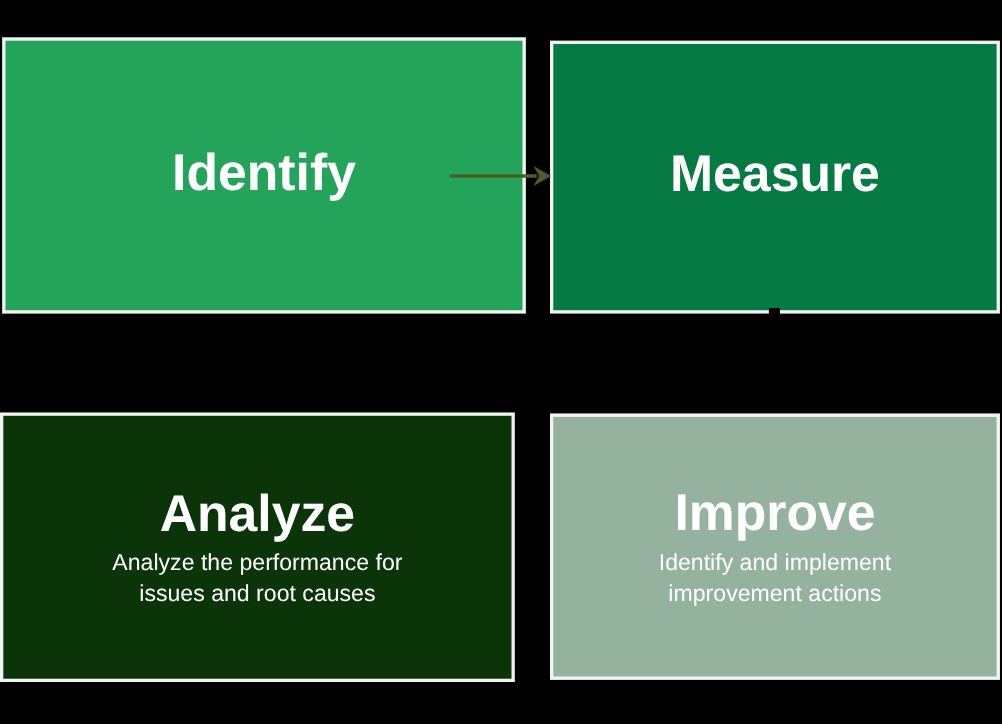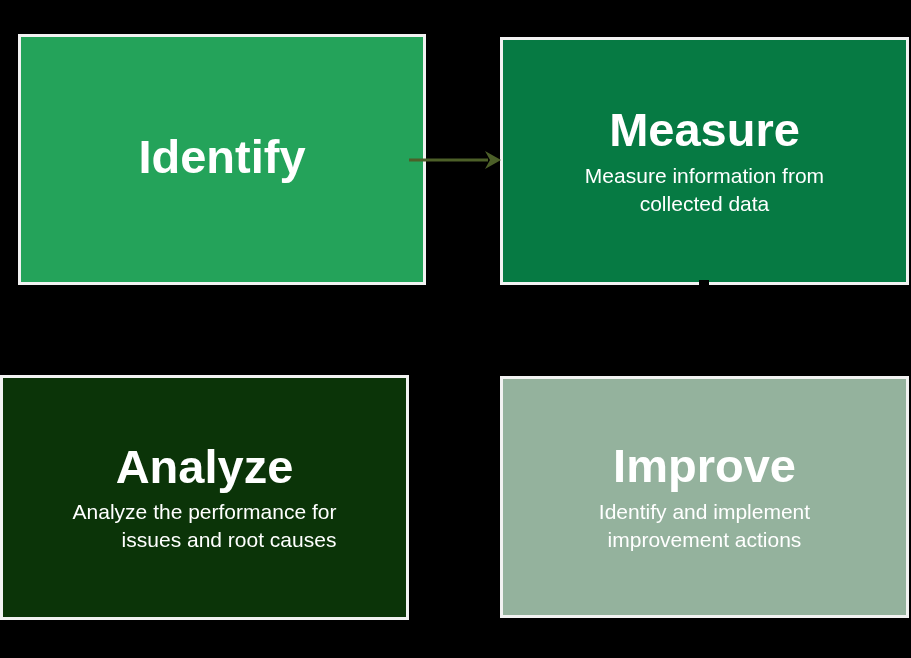--- a/index.html
+++ b/index.html
@@ -32,23 +32,23 @@
     line-height: 1.12;
     margin-bottom: 5px;
     letter-spacing: 0px;
   }
   .step-box .step-desc {
     font-size: 21px;
     line-height: 1.33;
     white-space: pre-line;
     font-weight: normal;
   }
-  #box-identify { left: 18px;   top: 34px;  width: 408px; height: 251px; }
+  #box-identify { left: 2px;   top: 34px;  width: 476px; height: 251px; }
   #box-measure  { left: 500px; top: 37px;  width: 409px; height: 248px; }
-  #box-analyze  { left: 0px;   top: 375px; width: 409px; height: 245px; text-align: right; }
+  #box-analyze  { left: 0px;   top: 375px; width: 468px; height: 245px; }
   #box-improve  { left: 500px; top: 376px; width: 409px; height: 242px; }
 
   .flow-arrow {
     position: absolute;
     left: 408px;
     top: 146px;
     width: 94px;
     height: 28px;
   }
   .connector-stub {
@@ -64,22 +64,20 @@
 <body>
 
 <div class="canvas">
 
   <div class="step-box" id="box-identify" style="background-color: rgb(36, 163, 90);">
     <div class="step-title">Identify</div>
   </div>
 
   <div class="step-box" id="box-measure" style="background-color: rgb(6, 122, 67);">
     <div class="step-title">Measure</div>
-    <div class="step-desc">Measure information from
-collected data</div>
   </div>
 
   <div class="step-box" id="box-analyze" style="background-color: rgb(11, 52, 8);">
     <div class="step-title">Analyze</div>
     <div class="step-desc">Analyze the performance for
 issues and root causes</div>
   </div>
 
   <div class="step-box" id="box-improve" style="background-color: rgb(148, 178, 157);">
     <div class="step-title">Improve</div>

